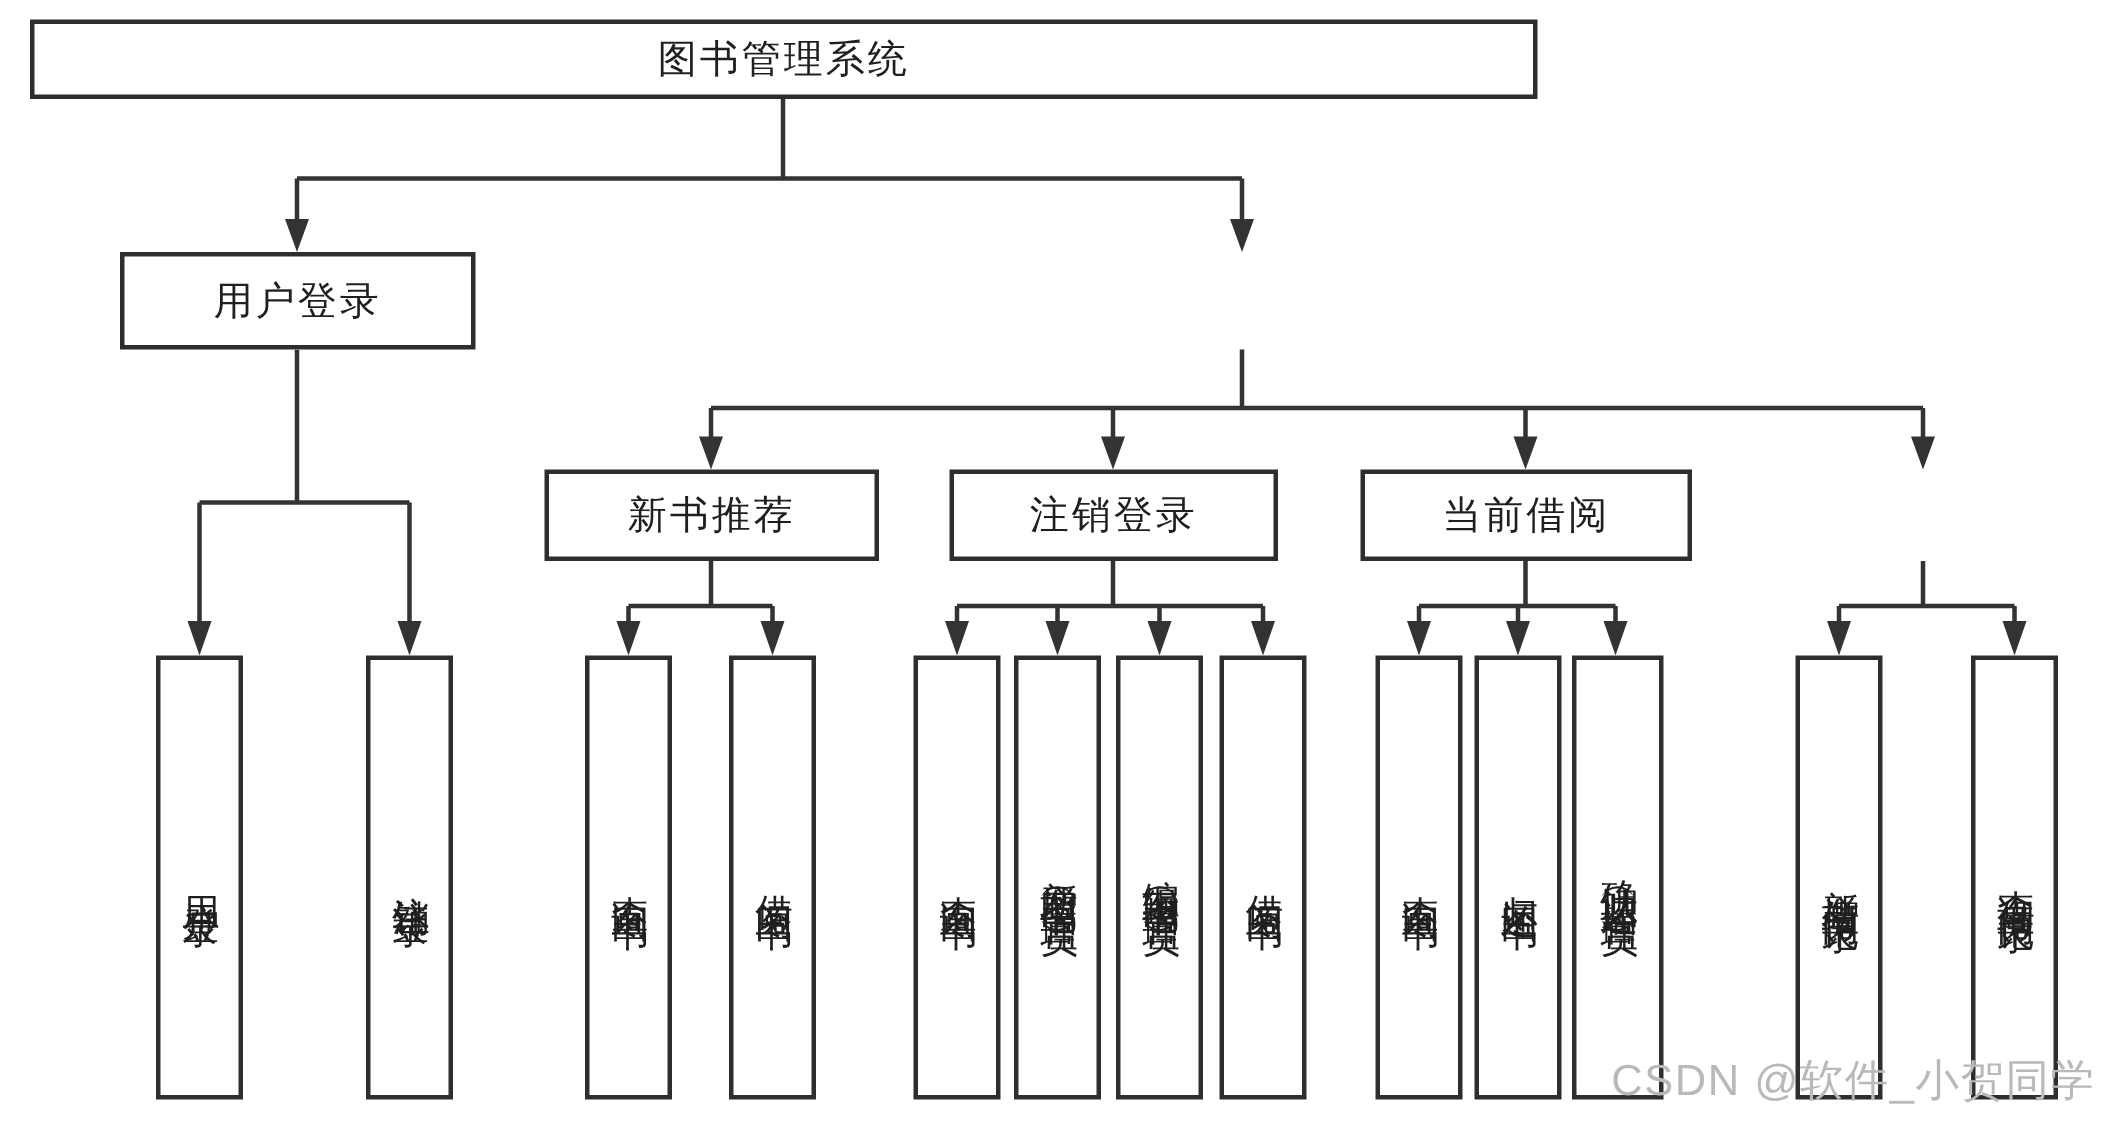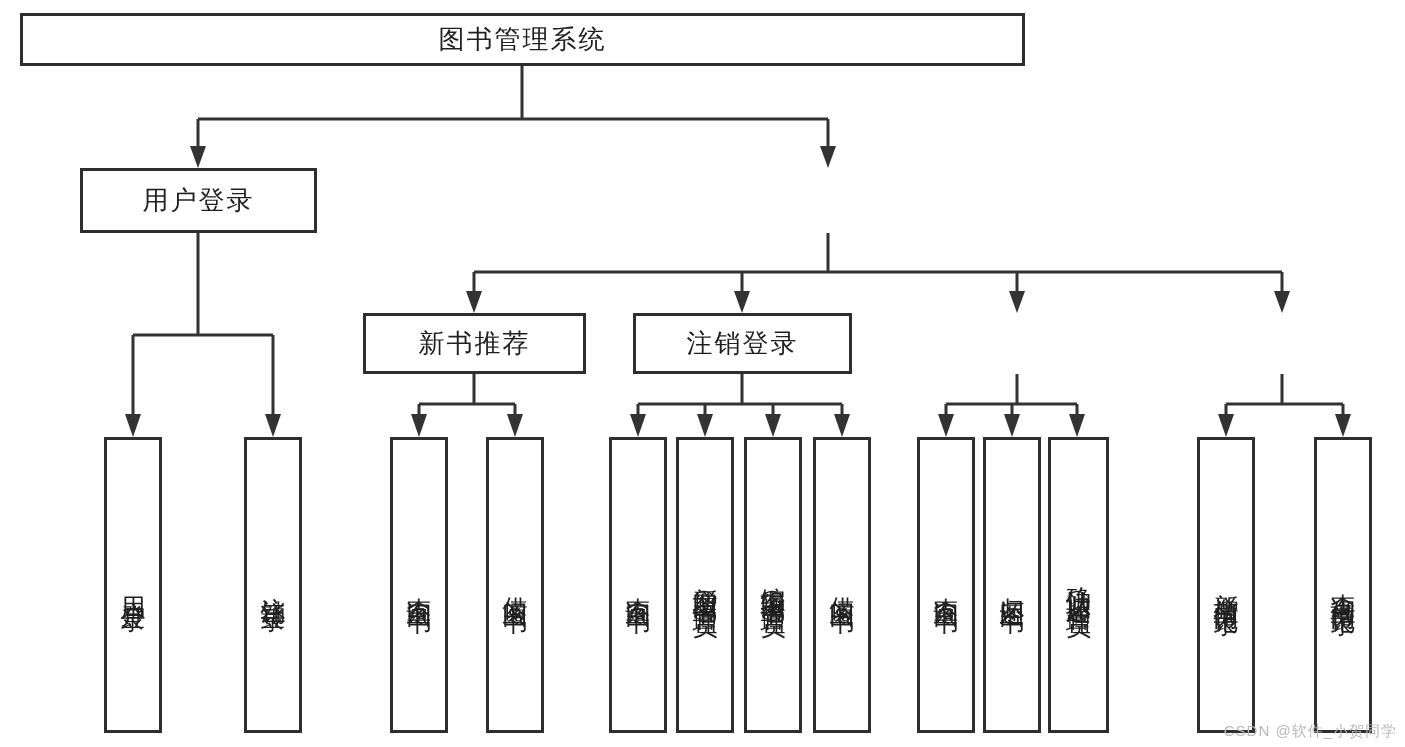--- a/index.html
+++ b/index.html
@@ -50,21 +50,21 @@
     text-orientation: mixed;
     font-size: 25px;
     line-height: 1;
     letter-spacing: 4px;
     color: #1f1f1f;
   }
   #watermark {
     position: absolute;
     right: 8px;
     bottom: 6px;
-    font-size: 15px;
+    font-size: 29px;
     letter-spacing: 1px;
     color: #b9b9b9;
     white-space: nowrap;
   }
   .stroke { stroke: #333333; stroke-width: 3; fill: none; }
   .arrow  { fill: #333333; stroke: none; }
 </style>
 </head>
 <body>
 
@@ -127,20 +127,23 @@
   <div class="node hnode l2-node" style="left:80px">
     <span>用户登录</span>
   </div>
 
   <div class="node hnode l3-node" style="left:363px;width:223px">
     <span>新书推荐</span>
   </div>
   <div class="node hnode l3-node" style="left:633px;width:219px">
     <span>注销登录</span>
   </div>
+  <div class="node hnode l3-node" style="left:907px;width:221px">
+    <span>当前借阅</span>
+  </div>
 
   <div class="node vnode" style="left:104px">
     <span class="vtext">用户登录</span>
   </div>
   <div class="node vnode" style="left:244px">
     <span class="vtext">注销登录</span>
   </div>
 
   <div class="node vnode" style="left:390px">
     <span class="vtext">查询图书</span>

